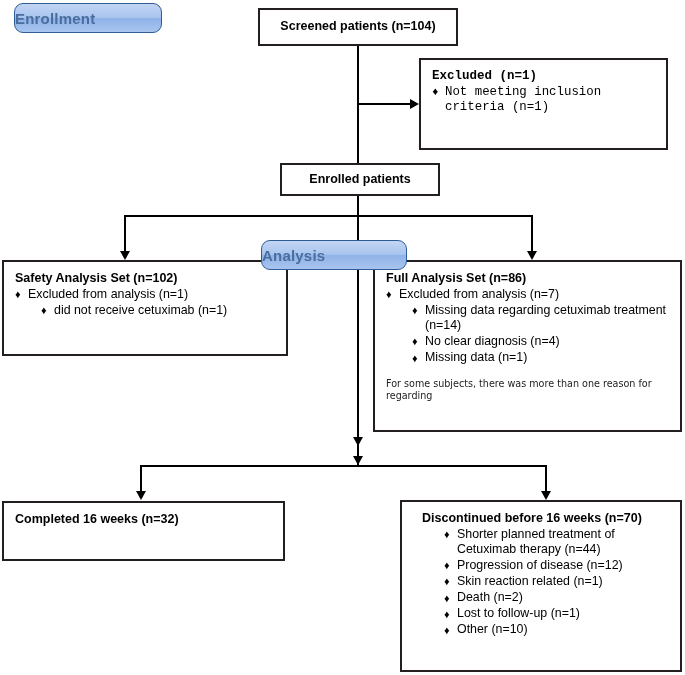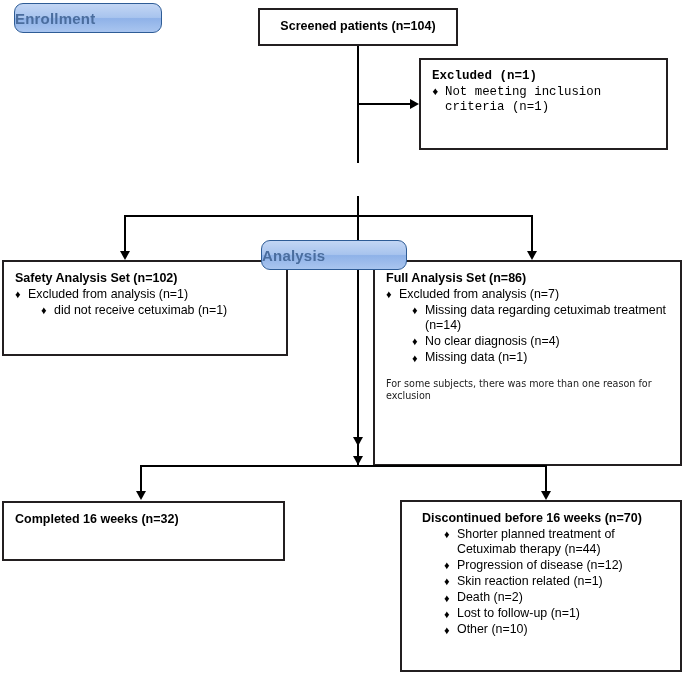--- a/index.html
+++ b/index.html
@@ -146,20 +146,23 @@
   <div class="box box-pad" style="left:419px; top:58px; width:249px; height:92px;font-family:Liberation Mono, monospace;">
     <div class="box-title">Excluded  (n=1)</div>
     <ul class="blist gap-top">
       <li>
         <span class="dia">♦</span>
         <span>Not meeting inclusion criteria (n=1)</span>
       </li>
     </ul>
   </div>
 
+  <div class="box box-centered" style="left:280px; top:163px; width:160px; height:33px;">
+    <span class="box-title">Enrolled patients</span>
+  </div>
 
   <div class="vline" style="left:357px; top:196px; height:19px;"></div>
   <div class="hline" style="left:124px; top:215px; width:409px;"></div>
 
   <div class="vline" style="left:124px; top:215px; height:36px;"></div>
   <div class="arrow-down" style="left:119.5px; top:251px;"></div>
 
   <div class="vline" style="left:357px; top:215px; height:37px;"></div>
   <div class="arrow-down" style="left:352.5px; top:245px;"></div>
 
@@ -175,21 +178,21 @@
       </li>
     </ul>
     <ul class="blist indent-sub">
       <li>
         <span class="dia">♦</span>
         <span>did not receive cetuximab (n=1)</span>
       </li>
     </ul>
   </div>
 
-  <div class="box box-pad" style="left:373px; top:260px; width:309px; height:206px;">
+  <div class="box box-pad" style="left:373px; top:260px; width:309px; height:172px;">
     <div class="box-title">Full Analysis Set (n=86)</div>
     <ul class="blist gap-top">
       <li>
         <span class="dia">♦</span>
         <span>Excluded from analysis (n=7)</span>
       </li>
     </ul>
     <ul class="blist indent-sub">
       <li>
         <span class="dia">♦</span>
@@ -197,21 +200,21 @@
       </li>
       <li>
         <span class="dia">♦</span>
         <span>No clear diagnosis (n=4)</span>
       </li>
       <li>
         <span class="dia">♦</span>
         <span>Missing data (n=1)</span>
       </li>
     </ul>
-    <div class="footnote gap-top">For some subjects, there was more than one reason for exclusion</div>
+    <div class="footnote gap-top">For some subjects, there was more than one reason for regarding</div>
   </div>
 
   <div class="pill" style="left:261px; top:240px; width:146px; height:30px;">
     <span>Analysis</span>
   </div>
 
   <div class="vline" style="left:357px; top:268px; height:198px;"></div>
   <div class="arrow-down" style="left:352.5px; top:437px;"></div>
 
   <div class="hline" style="left:140px; top:465px; width:407px;"></div>

